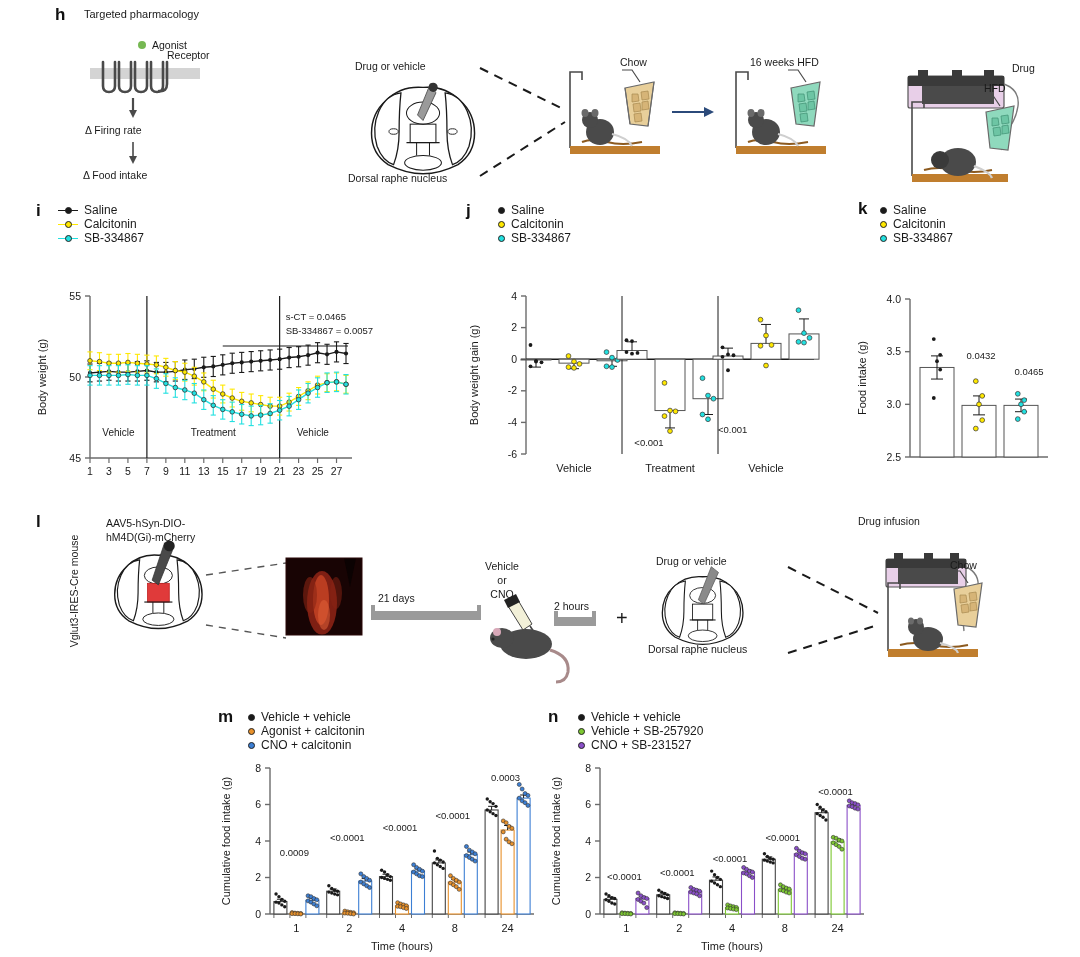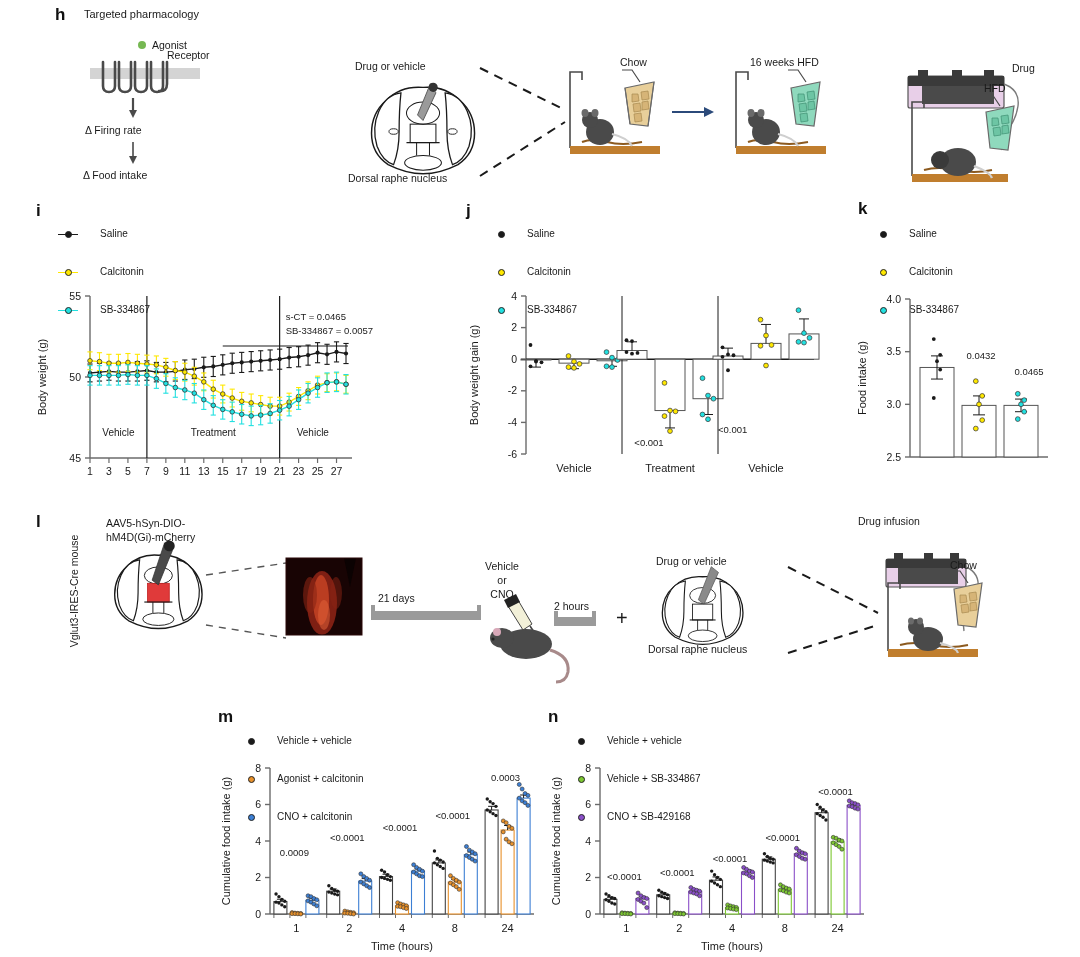--- a/index.html
+++ b/index.html
@@ -1,20 +1,20 @@
 <!DOCTYPE html>
 <html><head>
 <meta charset="utf-8">
 <style>
   html,body{margin:0;padding:0;background:#ffffff;}
   body{width:1080px;height:957px;position:relative;font-family:"Liberation Sans",sans-serif;color:#1a1a1a;overflow:hidden;}
   .panel{position:absolute;}
   .plab{font-weight:bold;font-size:17px;color:#111;line-height:1;}
   .ttl{font-size:11px;color:#1a1a1a;}
-  .lgrow{display:flex;align-items:center;gap:22px;font-size:10px;white-space:nowrap;line-height:14px;margin-top:24px;}
+  .lgrow{display:flex;align-items:center;gap:6px;font-size:12px;white-space:nowrap;line-height:14px;}
   .lgdotline{position:relative;width:20px;height:11px;flex:0 0 20px;}
   .lgdotline .ln{position:absolute;top:5px;left:0;width:20px;height:1.6px;}
   .lgdotline .dt{position:absolute;top:2.2px;left:7px;width:7px;height:7px;border-radius:50%;border:1.1px solid #222;box-sizing:border-box;}
   .lgdot{width:7px;height:7px;border-radius:50%;border:1.1px solid #222;box-sizing:border-box;flex:0 0 7px;}
   .axtxt{font-size:10.5px;fill:#1a1a1a;}
   .axlbl{font-size:11px;fill:#1a1a1a;}
   .stat{font-size:9.5px;fill:#1a1a1a;}
   .catlbl{font-size:11px;fill:#1a1a1a;}
   .phaselbl{font-size:10px;fill:#1a1a1a;}
   svg{display:block;overflow:visible;}
@@ -1049,25 +1049,25 @@
 
 <div class="panel" style="left:544px;top:706px;width:350px;height:250px;">
   <div class="plab" style="position:absolute;left:4px;top:2px;">n</div>
   <div style="position:absolute;left:34px;top:4px;">
     <div class="lgrow">
       <span class="lgdot" style="background:#1a1a1a"></span>
       <span>Vehicle + vehicle</span>
     </div>
     <div class="lgrow">
       <span class="lgdot" style="background:#7DC832"></span>
-      <span>Vehicle + SB-334867</span>
+      <span>Vehicle + SB-257920</span>
     </div>
     <div class="lgrow">
       <span class="lgdot" style="background:#8A4FC8"></span>
-      <span>CNO + SB-429168</span>
+      <span>CNO + SB-231527</span>
     </div>
   </div>
   <svg id="chart-n" width="350" height="200" style="position:absolute;left:0px;top:50px;">
       <line x1="56" y1="12" x2="56" y2="158" stroke="#6b6b6b" stroke-width="1.4"></line>
       <line x1="56" y1="158" x2="320" y2="158" stroke="#6b6b6b" stroke-width="1.4"></line>
       <line x1="51" y1="158" x2="56" y2="158" stroke="#6b6b6b" stroke-width="1.4"></line>
       <text x="47" y="161.5" class="axtxt" text-anchor="end">0</text>
       <line x1="51" y1="121.5" x2="56" y2="121.5" stroke="#6b6b6b" stroke-width="1.4"></line>
       <text x="47" y="125" class="axtxt" text-anchor="end">2</text>
       <line x1="51" y1="85" x2="56" y2="85" stroke="#6b6b6b" stroke-width="1.4"></line>

